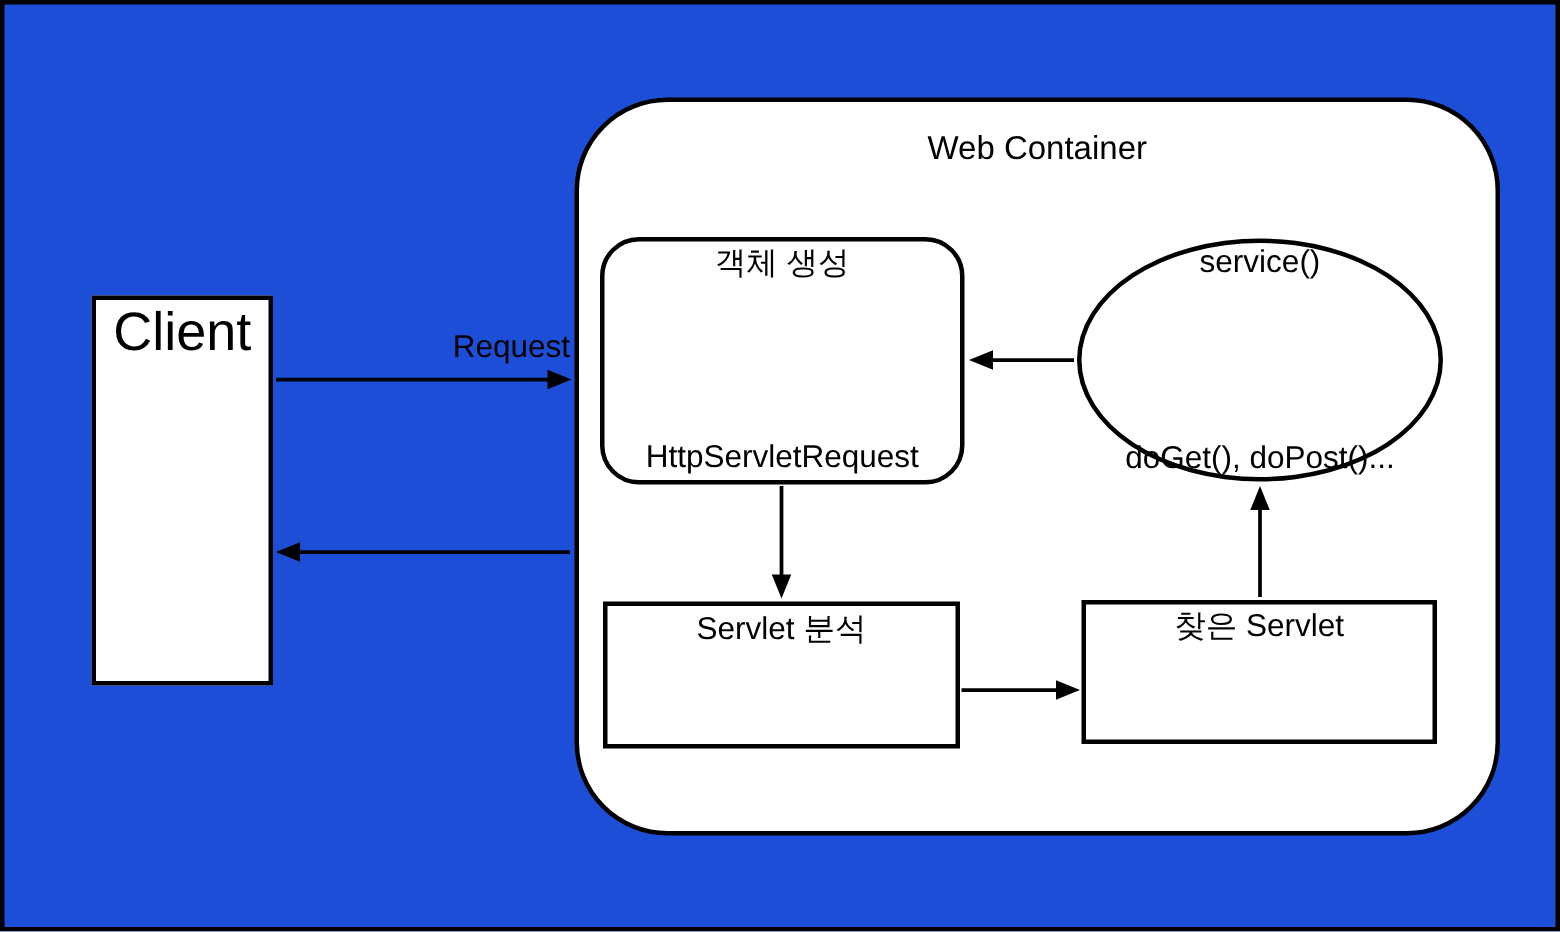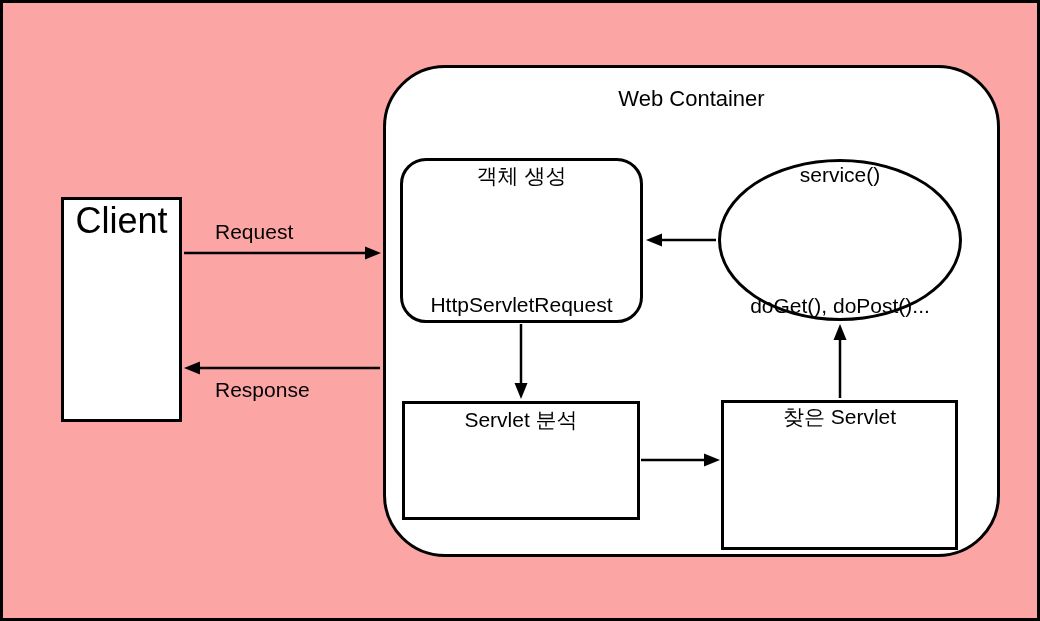--- a/index.html
+++ b/index.html
@@ -5,21 +5,21 @@
   html, body {
     margin: 0;
     padding: 0;
     background: #ffffff;
     font-family: "Liberation Sans", "DejaVu Sans", sans-serif;
   }
   .canvas {
     position: relative;
     width: 1040px;
     height: 621px;
-    background: #fca5a5;
+    background: #1d4ed8;
     overflow: hidden;
   }
   .frame {
     position: absolute;
     inset: 0;
     border: 3px solid #000;
     pointer-events: none;
     z-index: 5;
   }
   .connectors {
@@ -38,21 +38,21 @@
     color: #000;
     display: flex;
     flex-direction: column;
     align-items: center;
     justify-content: space-between;
     text-align: center;
     z-index: 3;
   }
   .client-box {
     left: 61px; top: 197px;
-    width: 121px; height: 225px;
+    width: 121px; height: 260px;
     font-size: 36px;
   }
   .web-container {
     left: 383px; top: 65px;
     width: 617px; height: 492px;
     border-radius: 62px;
     justify-content: flex-start;
     z-index: 1;
   }
   .wc-title {
@@ -70,39 +70,38 @@
   .service-ellipse {
     left: 718px; top: 159px;
     width: 244px; height: 162px;
     border-radius: 50%;
     font-size: 21px;
     line-height: 25px;
     gap: 14px;
   }
   .parse-box {
     left: 402px; top: 401px;
-    width: 238px; height: 119px;
+    width: 238px; height: 98px;
     font-size: 21px;
     line-height: 32px;
   }
   .found-box {
     left: 721px; top: 400px;
-    width: 237px; height: 150px;
+    width: 237px; height: 96px;
     font-size: 21px;
   }
   .edge-label {
     position: absolute;
     left: 183px;
     width: 197px;
-    text-align: left;
+    text-align: right;
     font-size: 21px;
     line-height: 24px;
     color: #000;
     z-index: 4;
-    padding-left: 32px;
   }
   .request-label { top: 220px; }
   .response-label { top: 378px; }
 </style>
 </head>
 <body>
 
 <div class="canvas">
 
   <svg class="connectors" viewBox="0 0 1040 621" xmlns="http://www.w3.org/2000/svg">
@@ -142,21 +141,20 @@
     <div class="wc-title">
       <div>Web Container</div>
     </div>
   </div>
 
   <div class="node client-box">
     <span>Client</span>
   </div>
 
   <div class="edge-label request-label">Request</div>
-  <div class="edge-label response-label">Response</div>
 
   <div class="node create-box">
     <div>객체 생성</div>
     <div>HttpServletRequest</div>
   </div>
 
   <div class="node service-ellipse">
     <div>service()</div>
     <div>doGet(), doPost()...</div>
   </div>

